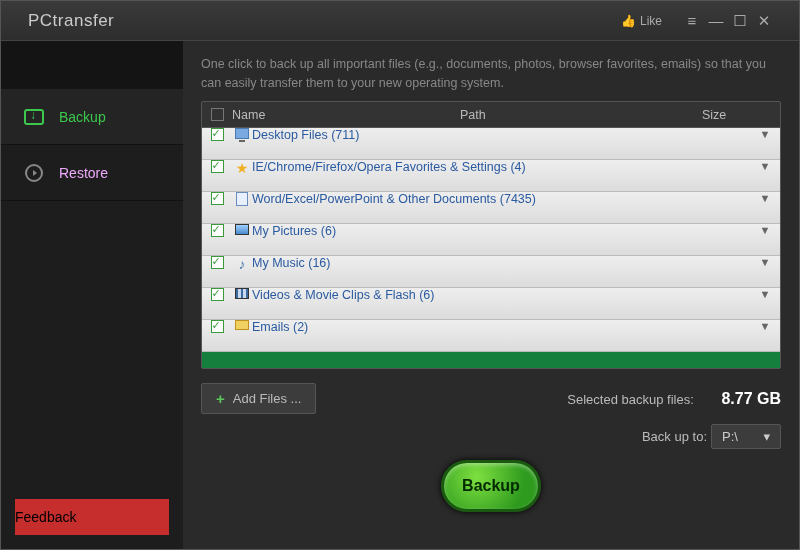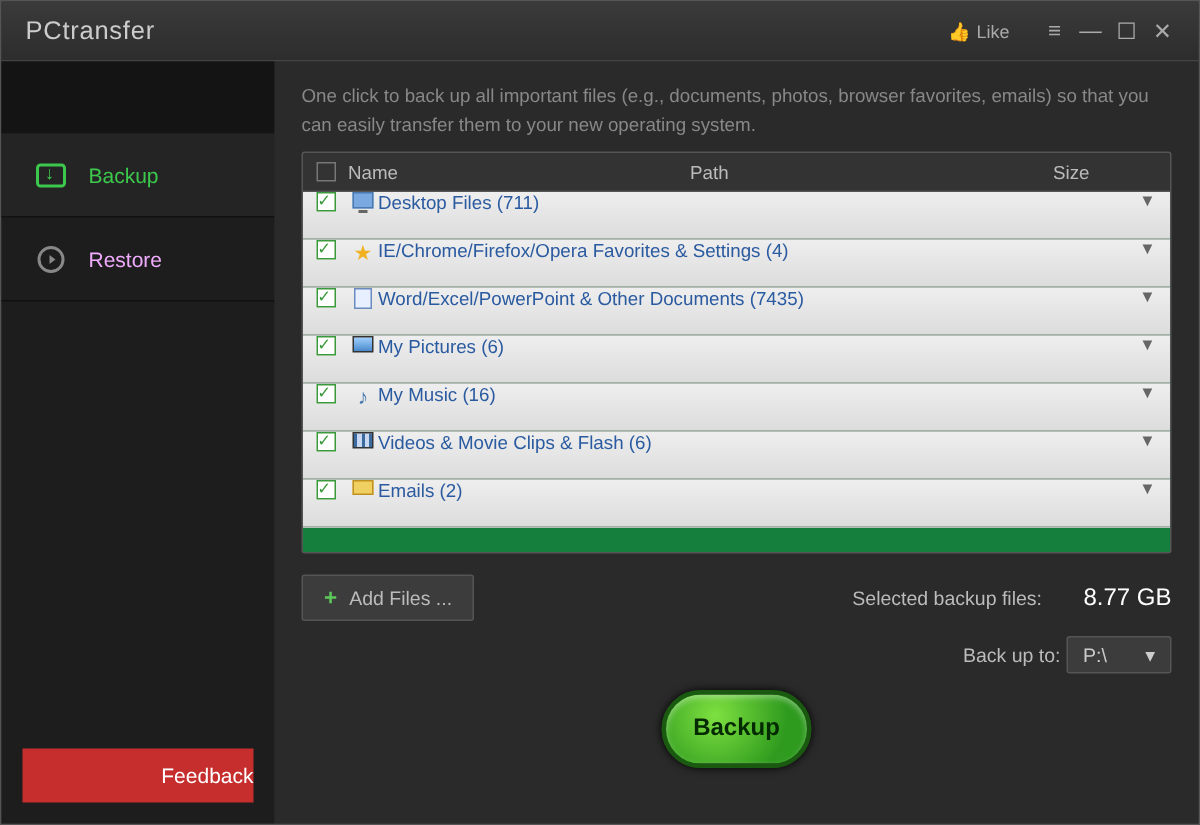--- a/index.html
+++ b/index.html
@@ -1,30 +1,30 @@
 <!DOCTYPE html>
 <html><head>
 <meta charset="utf-8">
 <style>
 * { margin: 0; padding: 0; box-sizing: border-box; font-family: "Segoe UI", Tahoma, sans-serif; }
 body { width: 800px; height: 550px; background: #2a2a2a; overflow: hidden; }
 .window { width: 800px; height: 550px; display: flex; flex-direction: column; border: 1px solid #555; }
-.titlebar { height: 40px; background: linear-gradient(#3a3a3a,#2d2d2d); display: flex; align-items: center; padding: 0 16px; border-bottom: 1px solid #444; }
+.titlebar { height: 40px; background: linear-gradient(#3a3a3a,#2d2d2d); display: flex; align-items: center; padding: 0 27px; border-bottom: 1px solid #444; }
 .titlebar .title { color: #ccc; font-size: 17px; font-weight: 400; letter-spacing: 0.5px; }
 .titlebar .spacer { flex: 1; }
 .titlebar .like { color: #aaa; font-size: 12px; display: flex; align-items: center; gap: 4px; margin-right: 14px; cursor: pointer; }
 .titlebar .tb-ico { color: #aaa; font-size: 15px; margin-left: 8px; cursor: pointer; width:16px; text-align:center; }
 .body { flex: 1; display: flex; }
 .sidebar { width: 182px; background: #1d1d1d; display: flex; flex-direction: column; }
 .sidebar .blank { height: 48px; background: #141414; }
 .nav-item { height: 56px; display: flex; align-items: center; gap: 14px; padding: 0 22px; color: #f0abfc; font-size: 14px; cursor: pointer; border-bottom: 1px solid #111; }
 .nav-item.active { color: #3cc84c; background: #242424; }
 .nav-item .nav-ico { width: 22px; height: 22px; display:flex; align-items:center; justify-content:center; }
 .sidebar .grow { flex: 1; }
-.feedback { margin: 10px 14px 14px; height: 36px; background: #c62e2e; color: #ffffff; display:flex; align-items:center; justify-content:flex-end; font-size:14px; cursor:pointer; }
+.feedback { margin: 10px 14px 14px; height: 36px; background: #c62e2e; color: #000000; display:flex; align-items:center; justify-content:flex-start; font-size:14px; cursor:pointer; }
 .main { flex: 1; background: #2a2a2a; display:flex; flex-direction:column; padding: 14px 18px 12px; }
 .intro { color: #888; font-size: 12.5px; line-height: 1.5; height: 46px; }
 .listarea { border: 1px solid #555; background: #15803d; display:flex; flex-direction:column; height: 268px; border-radius:2px; overflow:hidden; }
 .listhdr { height: 26px; background: #333; display:flex; align-items:center; color:#bbb; font-size:12.5px; border-bottom:1px solid #555; }
 .listhdr .chkcol { width:30px; display:flex; justify-content:center; }
 .listhdr .namecol { width:228px; }
 .listhdr .pathcol { width:200px; }
 .listhdr .sizecol { flex:1;margin-left:42px; }
 .rows { flex:1; overflow:auto; }
 .row { height:32px; background: linear-gradient(#eeeeee,#dcdcdc); border-bottom:1px solid #bbb; display:flex; font-size:12.5px; color:#2a5aa0; cursor:pointer; }
@@ -33,21 +33,21 @@
 .row .label { flex:1; }
 .row .expand { width:30px; color:#666; font-size:11px; display:flex; justify-content:center; }
 .chk { width:13px; height:13px; border:1px solid #3a9a3a; background:#fff; position:relative; }
 .chk::after { content:"✓"; color:#3a9a3a; font-size:11px; position:absolute; top:-2px; left:0; }
 .hchk { width:13px; height:13px; border:1px solid #777; background:#333; }
 .below { display:flex; align-items:center; margin-top:14px; }
 .addfiles { background:#3c3c3c; border:1px solid #555; color:#bbb; font-size:13px; padding:6px 14px; display:flex; align-items:center; gap:8px; cursor:pointer; border-radius:2px; }
 .addfiles .plus { color:#5cc85c; font-weight:bold; font-size:15px; }
 .below .spacer { flex:1; }
 .selinfo { color:#bbb; font-size:13px; }
-.selinfo .size { color:#fff; font-weight:normal; font-size:16px; margin-left:24px; }
+.selinfo .size { color:#fff; font-weight:bold; font-size:16px; margin-left:24px; }
 .backupto { display:flex; align-items:center; justify-content:flex-end; margin-top:10px; gap:4px; }
 .backupto .lbl { color:#bbb; font-size:13px; }
 .drive { background:#3c3c3c; border:1px solid #555; color:#ccc; font-size:13px; padding:4px 10px; display:flex; align-items:center; cursor:pointer; border-radius:2px; width:70px; justify-content:space-between; }
 .footer { height:74px; display:flex; justify-content:center; align-items:center; }
 .bigbtn { width:100px; height:52px; border-radius:28px; background: radial-gradient(circle at 35% 30%, #7ee040, #2e9a1e 70%); border:3px solid #1a5a10; box-shadow: 0 0 6px #000, inset 0 2px 4px rgba(255,255,255,0.4); color:#042a02; font-size:16px; font-weight:bold; display:flex; align-items:center; justify-content:center; cursor:pointer; }
 .ico-monitor { width:14px;height:11px;border:1px solid #4a7ab0;background:#7aa8e0;position:relative; }
 .ico-monitor::after{content:"";position:absolute;bottom:-4px;left:3px;width:6px;height:2px;background:#666;}
 .ico-star { color:#f0b020; font-size:14px; }
 .ico-doc { width:12px;height:14px;background:#e8f0ff;border:1px solid #6a8ac0; }
 .ico-pic { width:14px;height:11px;background:linear-gradient(#a0d0ff,#4a8acc);border:1px solid #333; }

